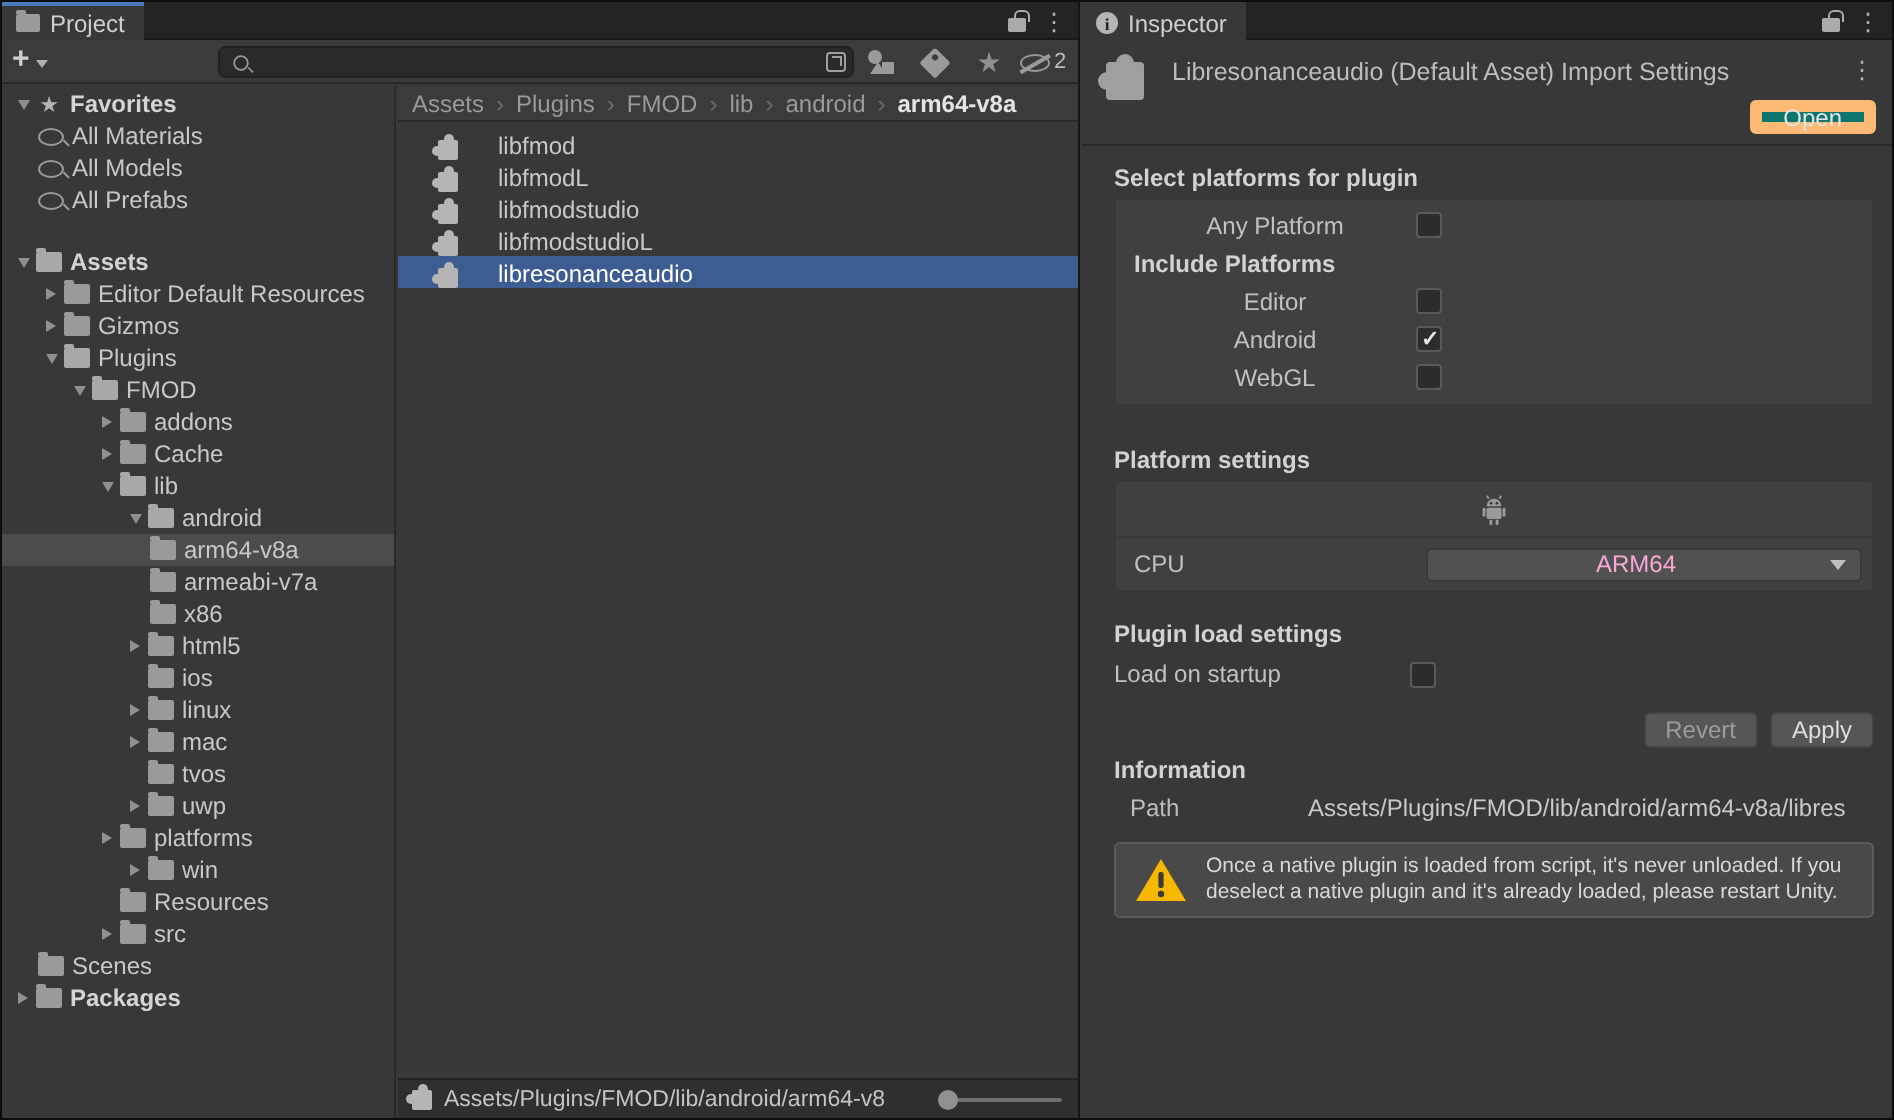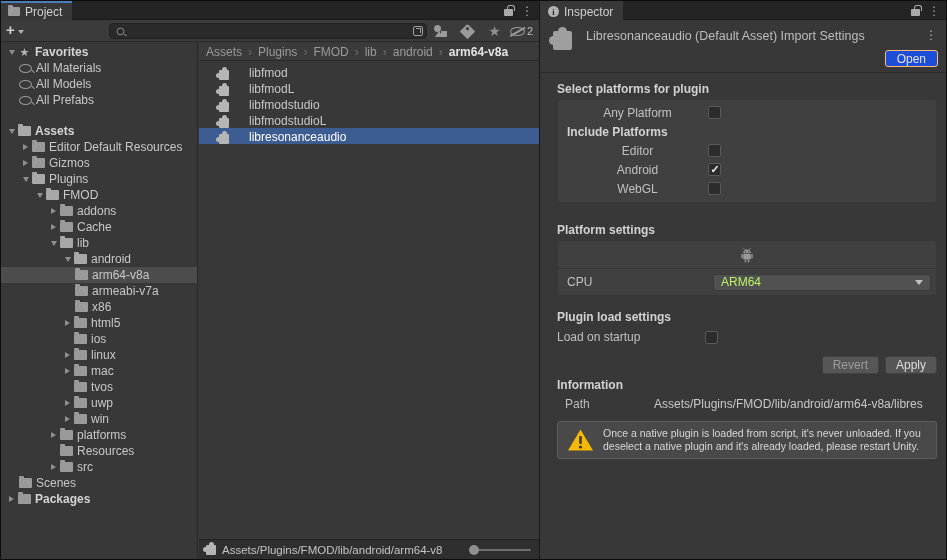--- a/index.html
+++ b/index.html
@@ -105,39 +105,39 @@
   .slider { position:relative; width:62px; height:20px; flex:none; }
   .slider .track { position:absolute; left:6px; right:0; top:9px; height:2px; background:#6e6e6e; border-radius:1px; }
   .slider .handle { position:absolute; left:0; top:5px; width:10px; height:10px; border-radius:50%; background:#909090; }
 
   
   .inspector { position:absolute; left:540px; top:0; right:0; height:558px; }
   .insp-header { position:absolute; top:19px; left:0; right:0; height:52px; }
   .insp-header .plugin.big { position:absolute; left:12px; top:11px; }
   .insp-title { position:absolute; left:45px; top:9px; right:30px; color:#bdbdbd; font-size:12.5px; white-space:nowrap; overflow:hidden; }
   .insp-kebab { position:absolute; right:9px; top:9px; }
-  .openbtn { position:absolute; right:8px; top:30px; height:17px; padding:0 11px; background:#1d4ed8; border:1px solid #fdba74; border-radius:3px; color:#e2e2e2; font-size:12px; display:flex; align-items:center; }
+  .openbtn { position:absolute; right:8px; top:30px; height:17px; padding:0 11px; background:#0f766e; border:6px solid #fdba74; border-radius:3px; color:#e2e2e2; font-size:12px; display:flex; align-items:center; }
   .insp-body { position:absolute; top:71px; left:0; right:0; bottom:0; border-top:1px solid #292929; }
 
   .h-bold { font-weight:bold; color:#d2d2d2; }
   .sec-head { margin:9px 9px 0 16px; }
   .box { margin:3px 9px 0 16px; background:#404040; border:1px solid #373737; border-radius:3px; }
   .p-rows { padding:3px 0 4px 0; }
   .p-row { display:flex; align-items:center; height:19px; padding-left:9px; }
   .p-row .plabel { width:141px; color:#c0c0c0;text-align:center; }
   .p-row.hdr .plabel { font-weight:bold; color:#d2d2d2; width:auto; }
 
   .checkbox { width:13px; height:13px; background:#2c2c2c; border:1px solid #5a5a5a; border-radius:2px; position:relative; flex:none; }
   .checkbox.on::after { content:"\2713"; position:absolute; left:1.5px; top:-1.5px; color:#e6e6e6; font-size:11px; font-weight:bold; }
 
   .platbox { height:56px; position:relative; }
   .droid-row { height:28px; display:flex; align-items:center; justify-content:center; border-bottom:1px solid #383838; }
   .cpu-row { display:flex; align-items:center; height:26px; padding:0 5px 0 9px; }
   .cpu-row .plabel { width:146px; color:#c0c0c0; }
-  .dropdown { flex:1; height:17px; background:#515151; border:1px solid #3a3a3a; border-radius:3px; display:flex; align-items:center; padding:0 7px; color:#bef264; }
+  .dropdown { flex:1; height:17px; background:#515151; border:1px solid #3a3a3a; border-radius:3px; display:flex; align-items:center; padding:0 7px; color:#f9a8d4;text-align:center; }
   .dropdown .dval { flex:1; }
   .dd-caret { border-top:5px solid #c0c0c0; border-left:4px solid transparent; border-right:4px solid transparent; }
 
   .load-row { display:flex; align-items:center; height:18px; margin:4px 9px 0 16px; }
   .load-row .plabel { width:148px; color:#c0c0c0; }
 
   .btnrow { display:flex; justify-content:flex-end; gap:6px; margin:10px 9px 0 16px; }
   .ubtn { height:18px; padding:0 10px; background:#565656; border:1px solid #424242; border-radius:3px; color:#dedede; display:flex; align-items:center; }
   .ubtn.dim { color:#9c9c9c; }
 
@@ -300,29 +300,29 @@
         <div class="trow i4">
           <span class="arr"></span>
           <span class="folder"></span>
           <span class="lbl">tvos</span>
         </div>
         <div class="trow i4">
           <span class="arr c"></span>
           <span class="folder"></span>
           <span class="lbl">uwp</span>
         </div>
+        <div class="trow i3">
+          <span class="arr c"></span>
+          <span class="folder"></span>
+          <span class="lbl">platforms</span>
+        </div>
         <div class="trow i4">
           <span class="arr c"></span>
           <span class="folder"></span>
           <span class="lbl">win</span>
-        </div>
-        <div class="trow i3">
-          <span class="arr c"></span>
-          <span class="folder"></span>
-          <span class="lbl">platforms</span>
         </div>
         <div class="trow i3">
           <span class="arr"></span>
           <span class="folder"></span>
           <span class="lbl">Resources</span>
         </div>
         <div class="trow i3">
           <span class="arr c"></span>
           <span class="folder"></span>
           <span class="lbl">src</span>

